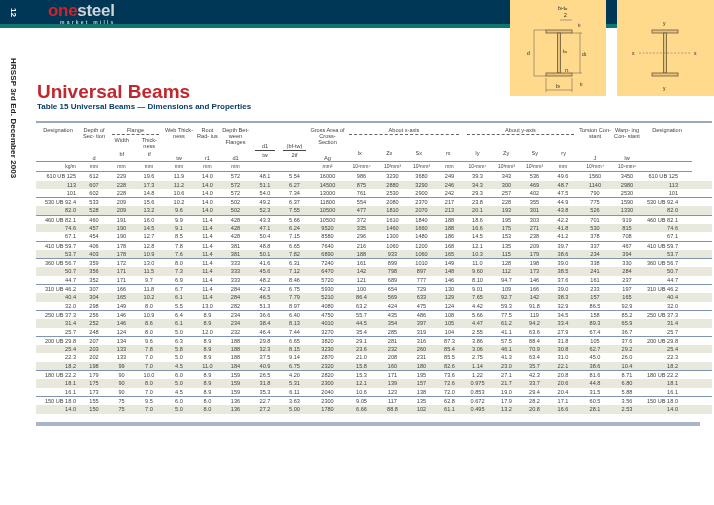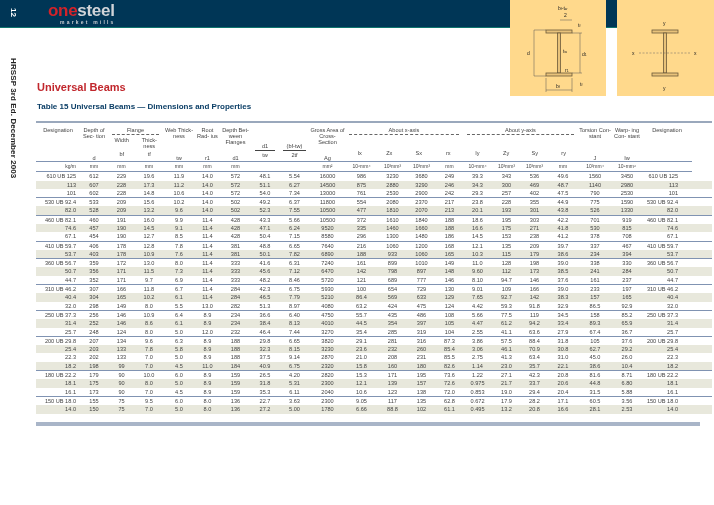--- a/index.html
+++ b/index.html
@@ -1,33 +1,33 @@
 <!DOCTYPE html>
 <html><head>
   <meta charset="utf-8">
   <style>
     * { box-sizing: border-box; margin: 0; padding: 0; }
     html, body { width: 714px; height: 505px; overflow: hidden; background: #ffffff; }
     body { position: relative; font-family: "Liberation Sans", sans-serif; color: #333; }
 
-    .topbar { position: absolute; left: 0; top: 0; width: 714px; height: 28px; background: #003656; border-bottom: 1px solid #0f766e; }
+    .topbar { position: absolute; left: 0; top: 0; width: 714px; height: 28px; background: #003656; border-bottom: 4px solid #0f766e; }
     .page-num { position: absolute; left: 6px; top: 8px; color: #fff; font-size: 8px; font-weight: bold; transform: rotate(90deg); transform-origin: left top; left: 18px; }
     .logo { position: absolute; left: 48px; top: 3px; }
     .logo-main { font-size: 17px; font-weight: bold; letter-spacing: -0.3px; line-height: 16px; }
     .logo-one { color: #d2232a; }
     .logo-steel { color: #d0d4d8; }
     .logo-sub { font-size: 5px; color: #c8ccd0; letter-spacing: 2.2px; margin-left: 12px; margin-top: 0; font-weight: bold; }
 
     .side-text { position: absolute; left: 9px; top: 58px; font-size: 8px; font-weight: bold; color: #222; writing-mode: vertical-rl; letter-spacing: 0.1px; }
 
     .diagram { position: absolute; top: 0; background: #ffd98c; }
     .diagram1 { left: 510px; width: 96px; height: 96px; }
     .diagram2 { left: 617px; width: 97px; height: 96px; }
 
-    .page-title { position: absolute; left: 37px; top: 81px; font-size: 11px; font-weight: bold; color: #c1272d; }
+    .page-title { position: absolute; left: 37px; top: 81px; font-size: 19px; font-weight: bold; color: #c1272d; }
     .table-title { position: absolute; left: 37px; top: 102px; font-size: 8px; font-weight: bold; color: #0b3e66; text-align: right; }
 
     .table-wrap { position: absolute; left: 36px; top: 121px; width: 676px; }
     table { border-collapse: collapse; width: 676px; font-size: 5.6px; color: #444; table-layout: fixed; }
     th { font-weight: normal; text-align: center; vertical-align: top; line-height: 6.2px; padding: 0; }
     td { text-align: center; padding: 0; height: 8.3px; line-height: 8.3px; white-space: nowrap; }
     td.desig { text-align: right; padding-right: 4px; }
     td.desig2 { text-align: right; padding-right: 14px; }
     .hdr-top { border-top: 2px solid #9aa8bc; }
     .units-row td { border-top: 1.5px solid #8093b2; border-bottom: 1.5px solid #8093b2; height: 9px; line-height: 9px; font-size: 5px; }

